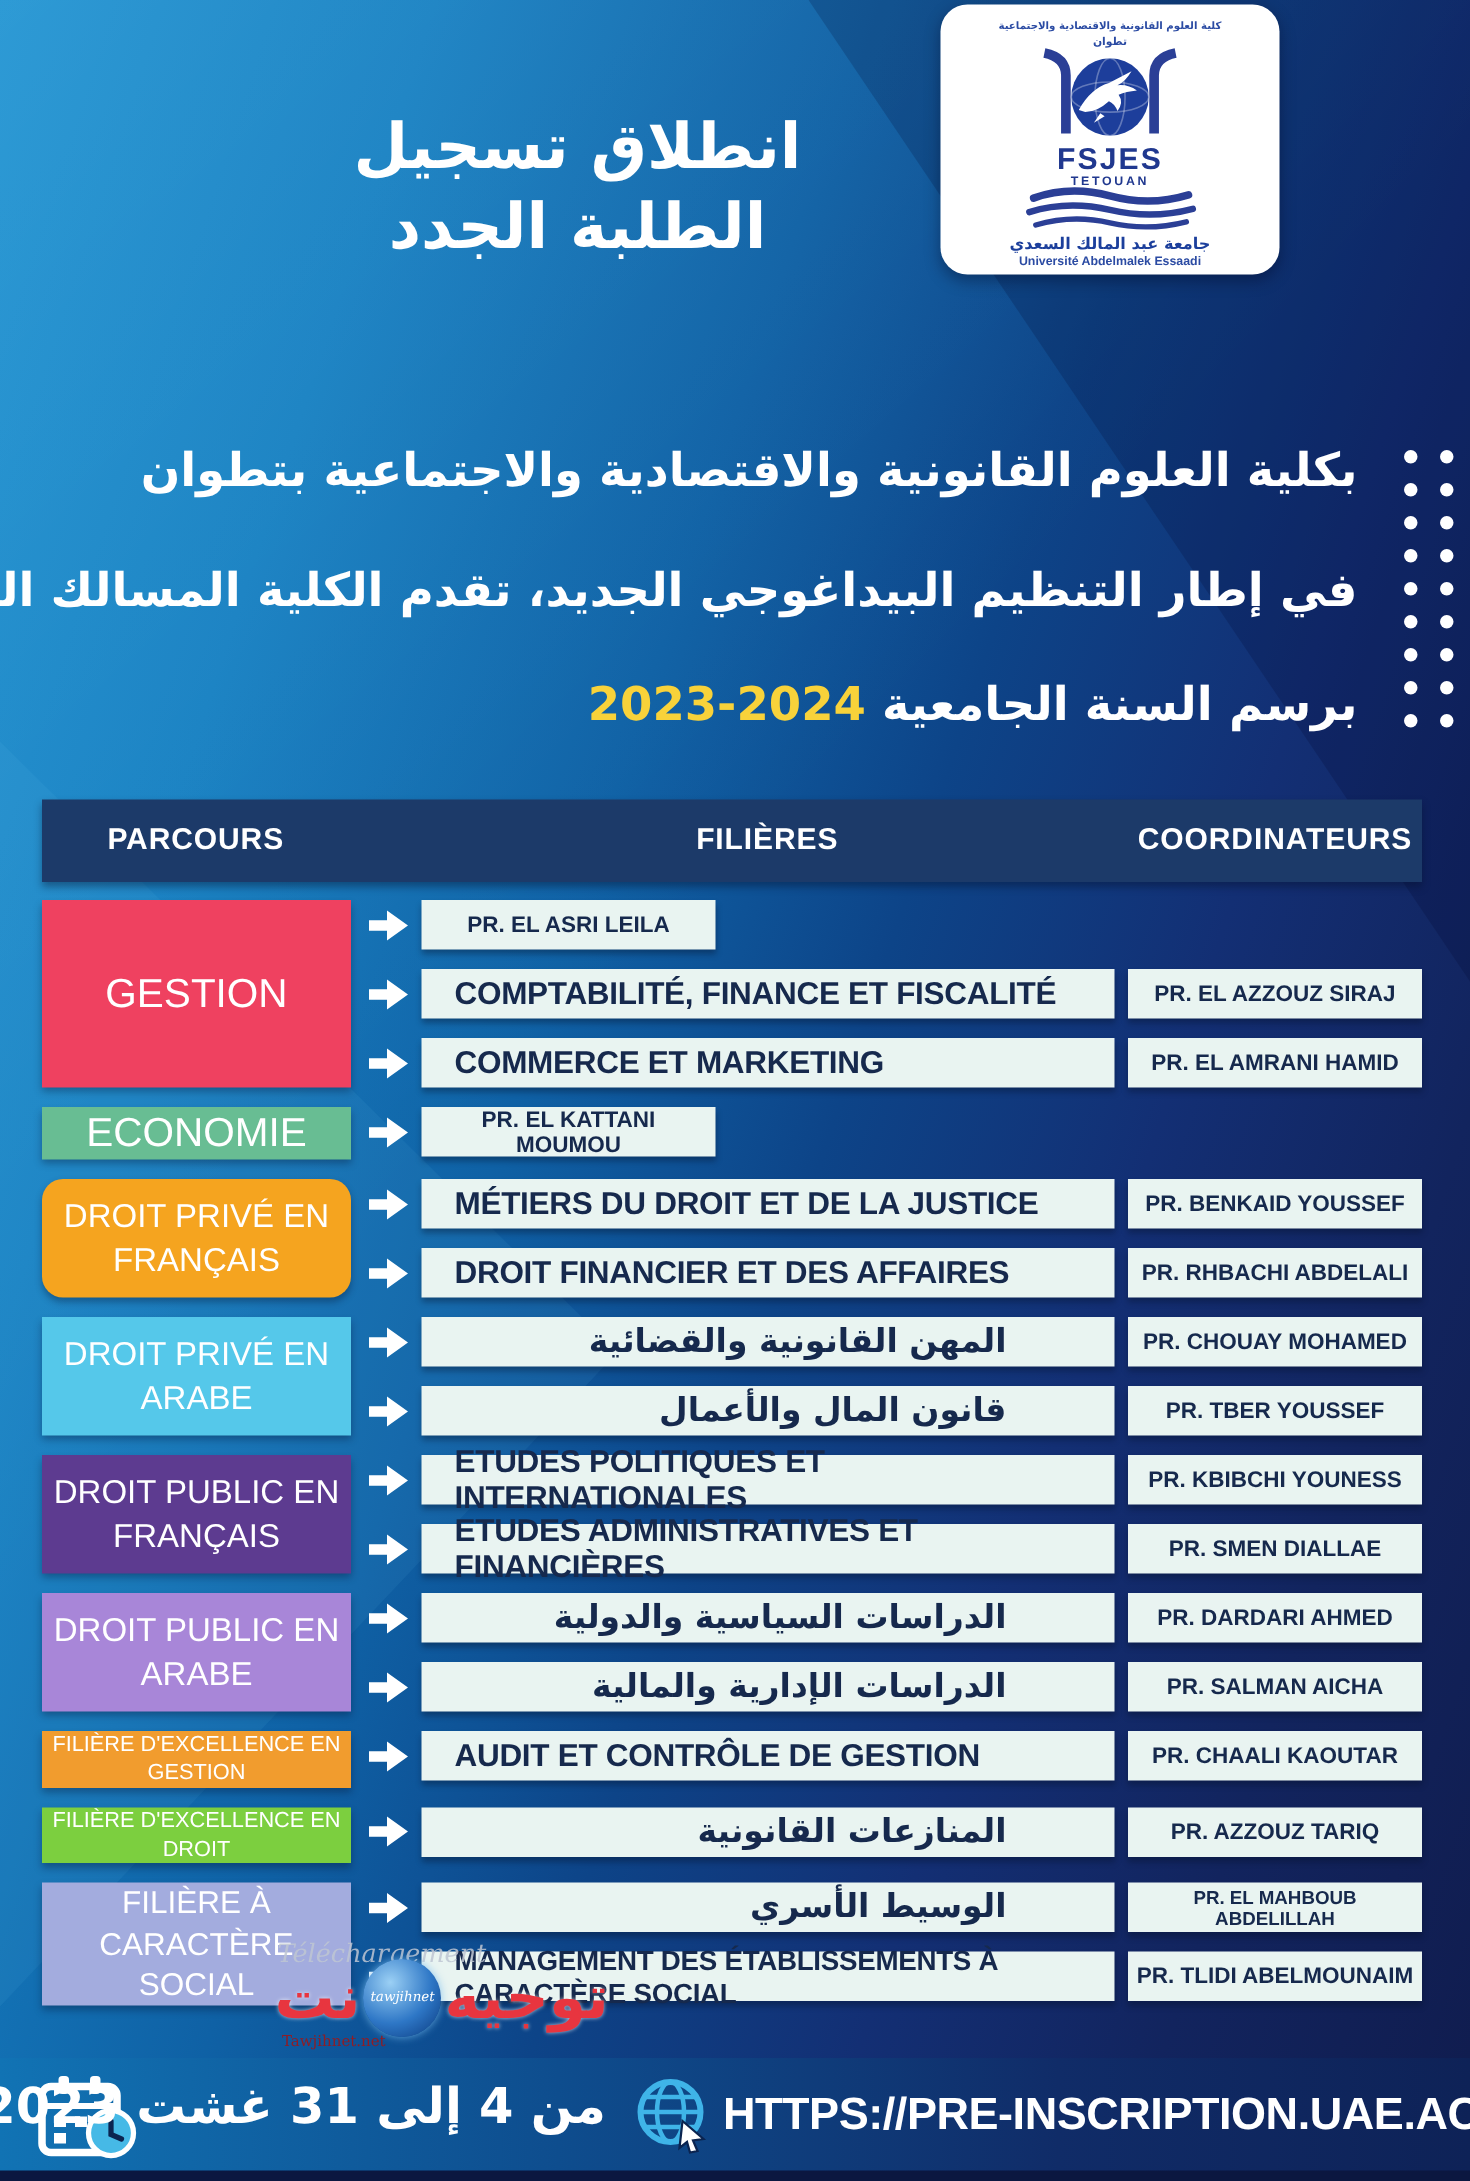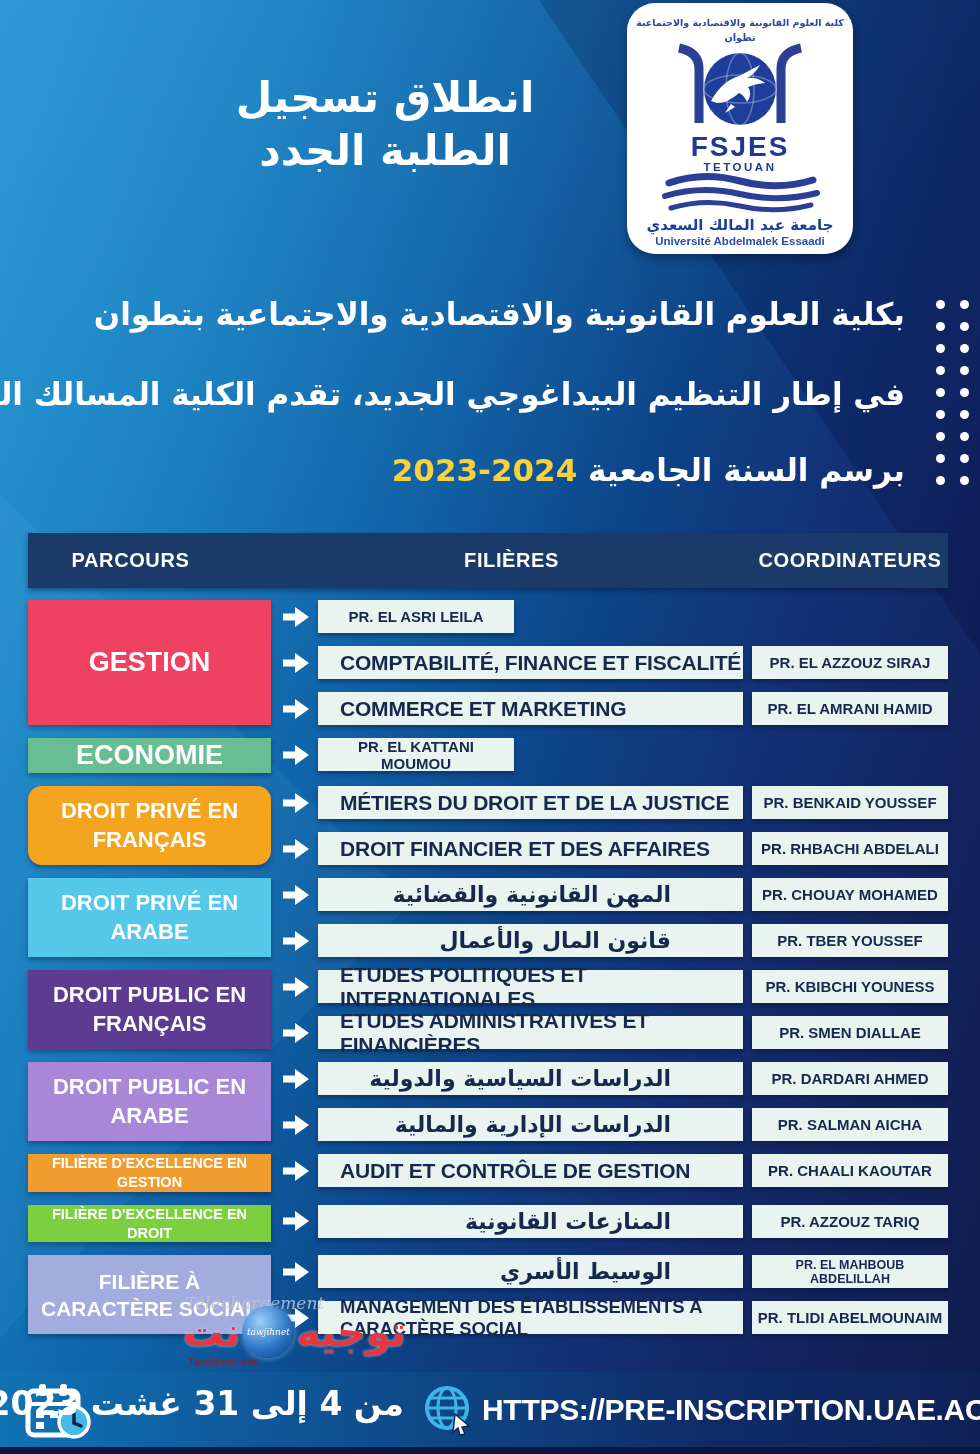--- a/index.html
+++ b/index.html
@@ -10,22 +10,22 @@
   }
   .facet{position:absolute;inset:0;pointer-events:none;}
   .facet.f1{background:linear-gradient(135deg,rgba(255,255,255,.07),rgba(255,255,255,0) 45%);}
   .facet.f2{clip-path:polygon(0 34%,42% 62%,0 92%);background:rgba(120,205,245,.08);}
   .facet.f3{clip-path:polygon(100% 0,55% 0,100% 45%);background:rgba(0,0,40,.18);}
 
   
   .title{position:absolute;left:130px;top:72px;width:510px;text-align:center;
     color:#fff;font-family:"DejaVu Sans",sans-serif;font-weight:700;
     font-size:42px;line-height:1.26;direction:rtl;}
-  .logo-card{position:absolute;left:627px;top:3px;width:226px;height:251px;
-    background:#fff;border-radius:28px;box-shadow:0 4px 10px rgba(0,0,25,.35);}
+  .logo-card{position:absolute;left:627px;top:3px;width:226px;height:180px;
+    background:#fff;border-radius:18px;box-shadow:0 4px 10px rgba(0,0,25,.35);}
   .logo-card svg{display:block;width:100%;height:100%;}
 
   
   .intro{position:absolute;right:75px;top:292px;width:860px;direction:rtl;text-align:right;
     color:#fff;font-family:"DejaVu Sans",sans-serif;font-weight:700;font-size:31px;}
   .intro .l{position:absolute;right:0;white-space:nowrap;}
   .intro .l1{top:4px;} .intro .l2{top:84px;} .intro .l3{top:160px;}
   .intro .year{font-weight:700;}
   .dots{position:absolute;left:936px;top:300px;display:grid;
     grid-template-columns:9px 9px;grid-auto-rows:9px;column-gap:15px;row-gap:13px;}
@@ -33,21 +33,21 @@
 
   
   .tbl{position:absolute;left:28px;top:533px;width:920px;}
   .thead{display:flex;align-items:center;gap:12px;height:55px;background:#1c3a69;
     color:#fff;font-weight:700;font-size:20px;letter-spacing:.6px;
     box-shadow:0 3px 5px rgba(5,15,40,.4);margin-bottom:12px;}
   .thead .c{display:flex;align-items:center;justify-content:center;height:100%;}
   .c-parc{width:205px;flex:none;} .c-arrow{width:26px;flex:none;}
   .c-fil{flex:1;} .c-coord{width:196px;flex:none;}
   .group{display:flex;gap:12px;margin-bottom:13px;}
-  .parcours-box{width:243px;flex:none;color:#fff;font-weight:700;line-height:1.3;
+  .parcours-box{width:206px;flex:none;color:#fff;font-weight:400;line-height:1.3;
     display:flex;align-items:center;justify-content:center;text-align:center;
     padding:0 6px;box-sizing:border-box;box-shadow:0 3px 5px rgba(5,15,40,.35);}
   .rows{flex:1;display:flex;flex-direction:column;gap:13px;}
   .frow{display:flex;align-items:center;gap:9px;height:33px;}
   .arrow{width:26px;height:22px;flex:none;}
   .cellbox{background:#e9f4f1;box-shadow:0 3px 4px rgba(5,15,40,.38);
     color:#16294d;font-weight:700;display:flex;align-items:center;height:100%;box-sizing:border-box;}
   .fil-cell{flex:1;padding-left:22px;font-size:21px;letter-spacing:-.2px;}
   .fil-cell.ar{direction:rtl;padding-left:0;padding-right:72px;
     font-family:"DejaVu Sans",sans-serif;font-size:22px;}

